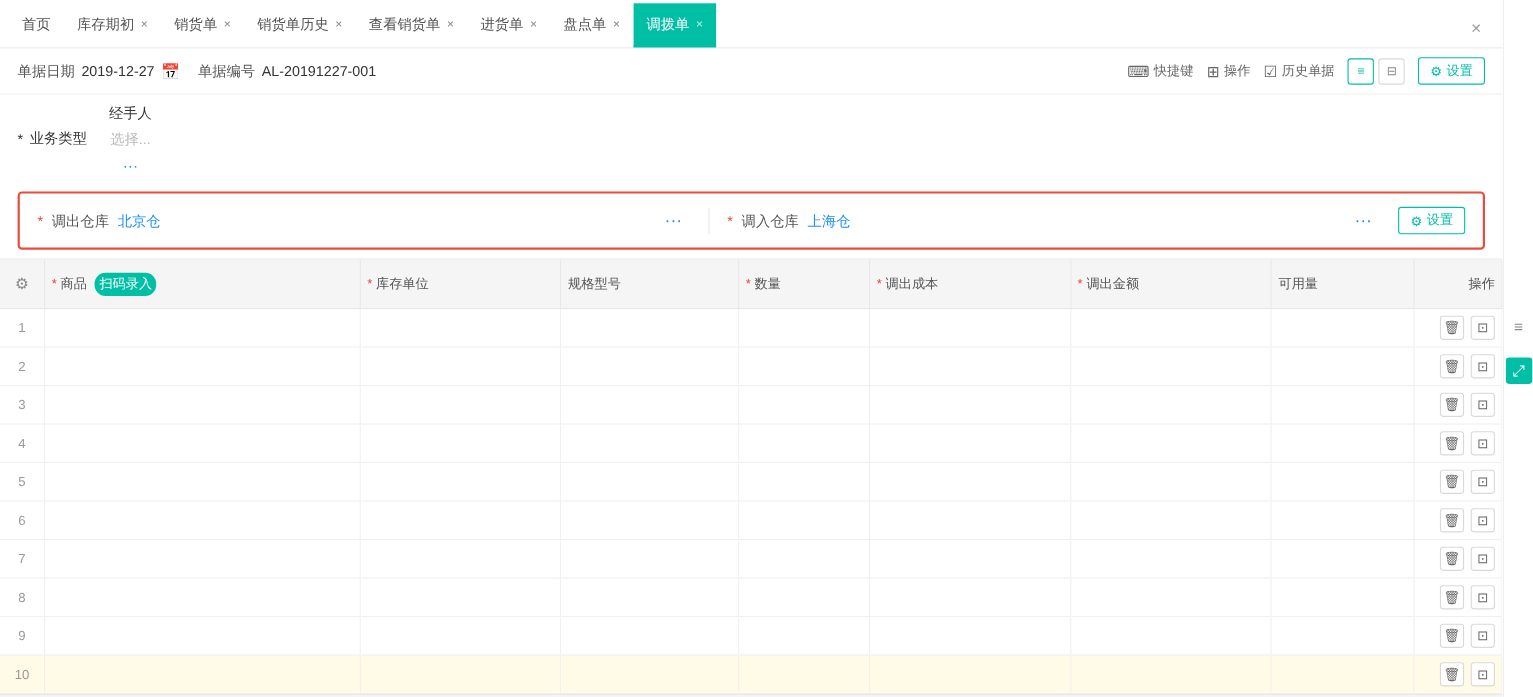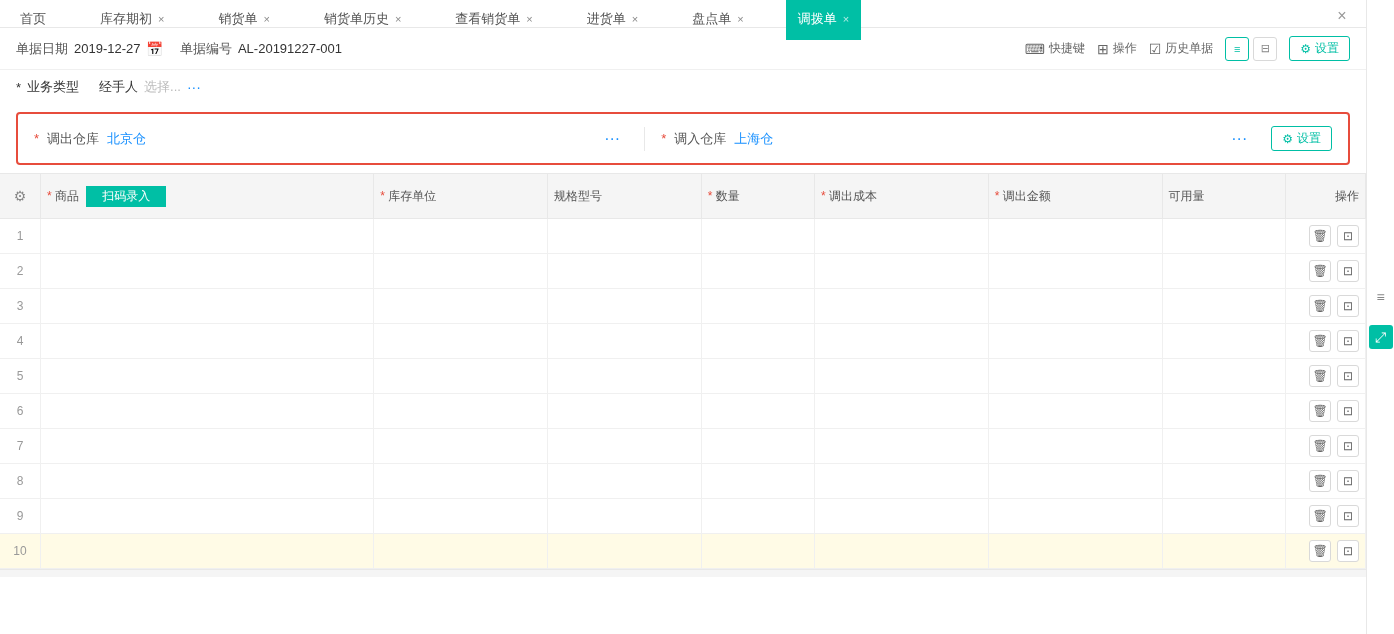--- a/index.html
+++ b/index.html
@@ -1,26 +1,25 @@
 <!DOCTYPE html>
 <html><head>
   <meta charset="utf-8">
   <style>
     * { box-sizing: border-box; margin: 0; padding: 0; }
     body { font-family: 'Microsoft YaHei', Arial, sans-serif; font-size: 13px; background: #fff; color: #333; overflow: hidden; }
 
     
     .tab-bar {
       display: flex;
-      align-items: flex-start;
+      align-items: flex-end;
       border-bottom: 1px solid #e8e8e8;
       background: #fff;
       padding: 0 8px;
-      height: 28px;
-      gap: 30px;
+      height: 44px;
     }
     .tab-item {
       display: flex;
       align-items: center;
       padding: 0 12px;
       height: 40px;
       cursor: pointer;
       color: #555;
       font-size: 13px;
       border-bottom: 2px solid transparent;
@@ -170,20 +169,21 @@
       padding: 4px 8px;
       min-width: 160px;
       cursor: pointer;
       background: #fff;
     }
     .biz-select .chevron { color: #999; font-size: 10px; }
     .person-field {
       display: flex;
       align-items: center;
       gap: 6px;
+      flex-direction: column;
     }
     .person-placeholder { color: #bbb; }
     .person-more { color: #1890ff; cursor: pointer; font-size: 14px; }
 
     
     .table-container {
       margin: 0 0;
       border-top: 1px solid #e8e8e8;
       overflow-x: auto;
     }
@@ -235,22 +235,22 @@
       border-radius: 3px;
       cursor: pointer;
       color: #666;
       font-size: 12px;
       background: #fff;
     }
     .scan-btn {
       background: #00bfa5;
       color: #fff;
       border: none;
-      border-radius: 0;
-      padding: 2px 16px;
+      border-radius: 10px;
+      padding: 2px 4px;
       cursor: pointer;
       font-size: 12px;
       margin-left: 4px;
     }
     .settings-gear {
       width: 28px;
       height: 28px;
       display: flex;
       align-items: center;
       justify-content: center;

